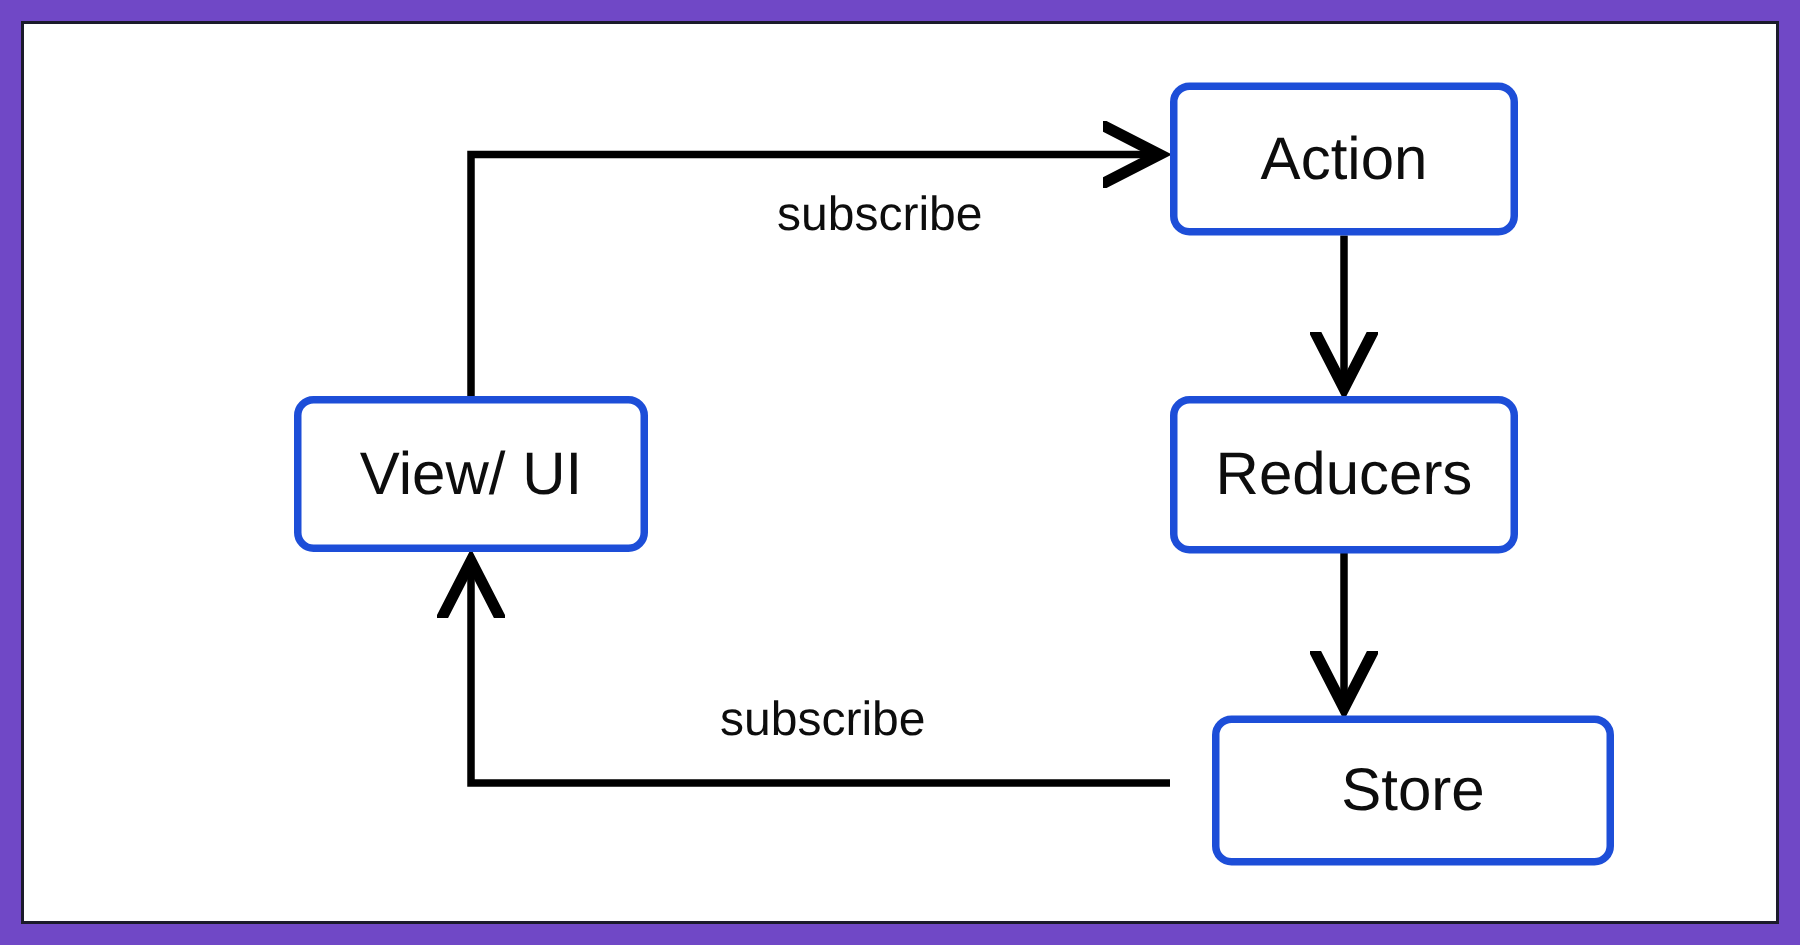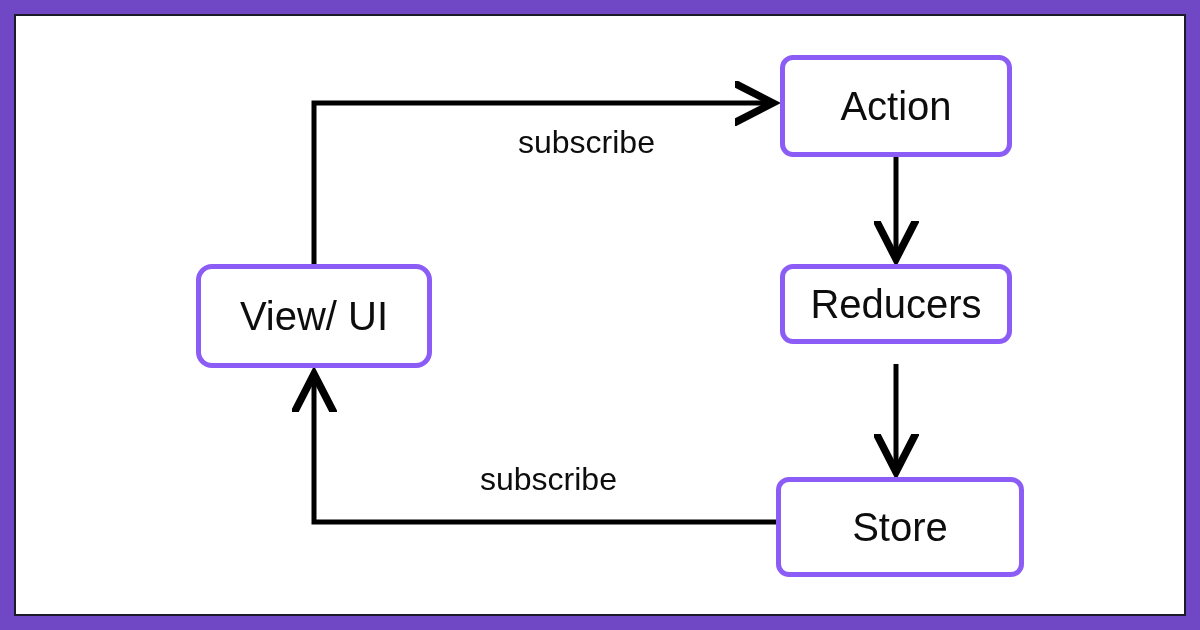--- a/index.html
+++ b/index.html
@@ -64,37 +64,37 @@
     letter-spacing: -1px;
     color: #0d0d0d;
     line-height: 1;
     font-family: "Liberation Sans", sans-serif;
   }
   
   .node {
     position: absolute;
     box-sizing: border-box;
     background: #ffffff;
-    border: 5px solid #8b5cf6;
+    border: 5px solid #1d4ed8;
     border-radius: 13px;
     display: flex;
     align-items: center;
     justify-content: center;
   }
   .node-label {
     font-size: 40px;
     color: #0d0d0d;
     font-family: "Liberation Sans", sans-serif;
     letter-spacing: 0px;
     white-space: nowrap;
   }
   #node-action   { left: 780px; top: 55px;  width: 232px; height: 102px; }
-  #node-reducers { left: 780px; top: 264px; width: 232px; height: 80px; }
-  #node-store    { left: 776px; top: 477px; width: 248px; height: 100px; }
-  #node-view     { left: 196px; top: 264px; width: 236px; height: 104px; border-radius: 16px; }
+  #node-reducers { left: 780px; top: 264px; width: 232px; height: 105px; }
+  #node-store    { left: 808px; top: 477px; width: 268px; height: 100px; }
+  #node-view     { left: 196px; top: 264px; width: 236px; height: 104px; }
 
   
   .edge-label {
     position: absolute;
     font-size: 32px;
     color: #0d0d0d;
     font-family: "Liberation Sans", sans-serif;
     white-space: nowrap;
   }
   #label-dispatch  { left: 518px; top: 124px; }

